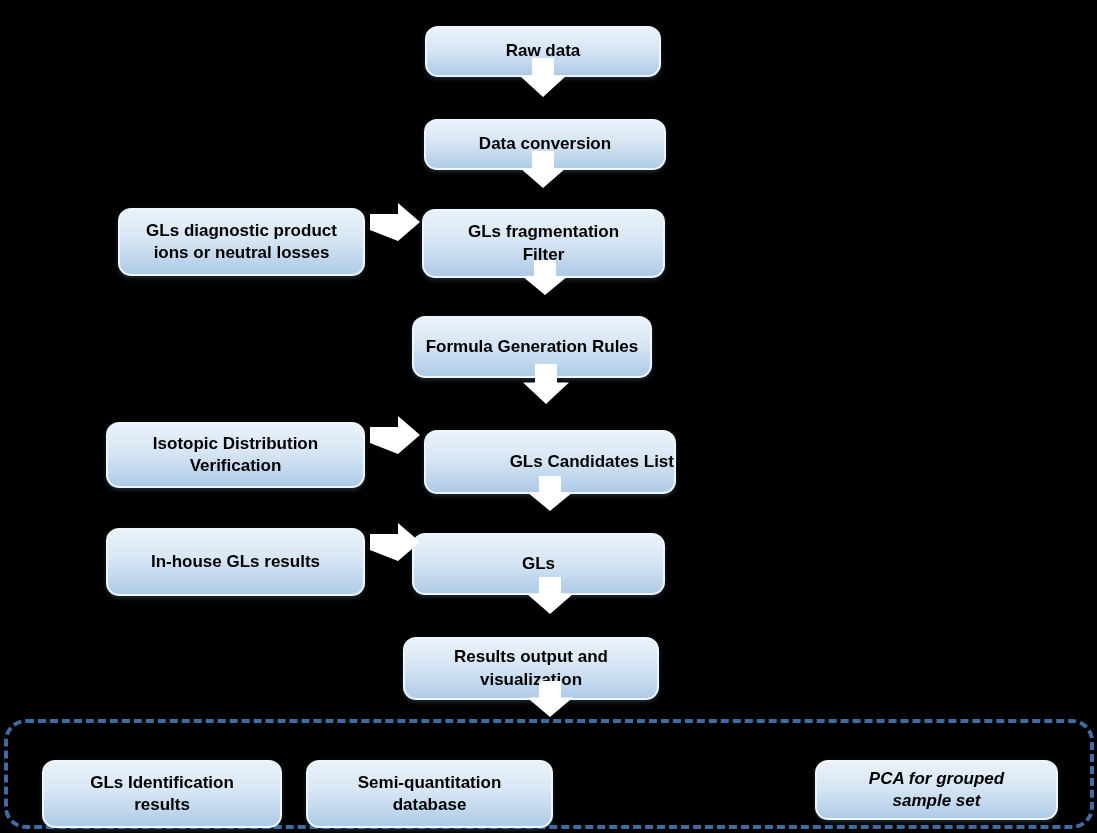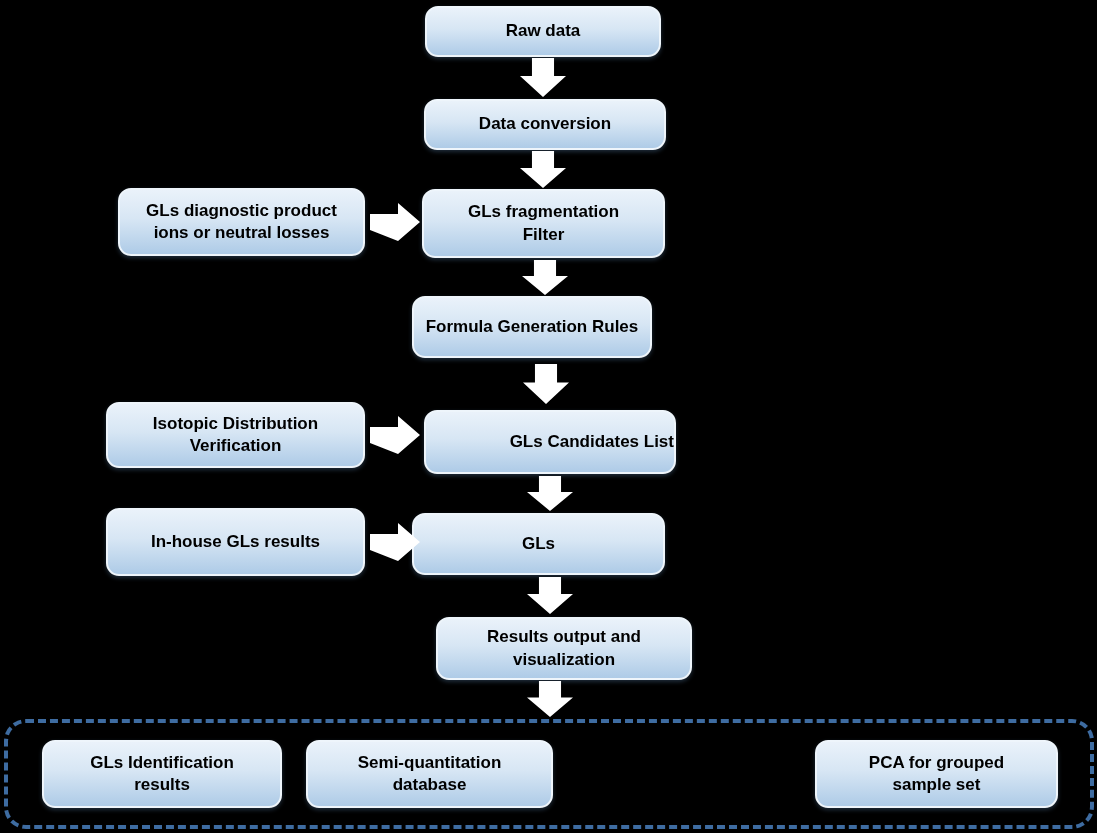--- a/index.html
+++ b/index.html
@@ -19,20 +19,21 @@
     border-radius: 13px;
     display: flex;
     align-items: center;
     justify-content: center;
     text-align: center;
     color: #000000;
     font-weight: 700;
     font-size: 17px;
     line-height: 1.3;
     box-shadow: 0 2px 4px rgba(90,130,170,0.35);
+    margin-top: 20px;
   }
   .node .lbl { display: inline-block; }
   .arrow-down {
     position: absolute;
     background: #ffffff;
     clip-path: polygon(26% 0, 74% 0, 74% 46%, 100% 46%, 50% 100%, 0 46%, 26% 46%);
   }
   .arrow-right {
     position: absolute;
     background: #ffffff;
@@ -81,21 +82,21 @@
   </div>
 
   <div class="arrow-down" style="left:527px; top:476px; width:46px; height:35px;"></div>
 
   <div class="node" style="left:412px; top:513px; width:253px; height:62px;">
     <span class="lbl">GLs</span>
   </div>
 
   <div class="arrow-down" style="left:527px; top:577px; width:46px; height:37px;"></div>
 
-  <div class="node" style="left:436px; top:617px; width:256px; height:63px;">
+  <div class="node" style="left:403px; top:617px; width:256px; height:63px;">
     <span class="lbl" style="max-width:190px;">Results output and visualization</span>
   </div>
 
   <div class="arrow-down" style="left:527px; top:681px; width:46px; height:36px;"></div>
 
   <div class="node" style="left:118px; top:188px; width:247px; height:68px;">
     <span class="lbl" style="max-width:222px;">GLs diagnostic product ions or neutral losses</span>
   </div>
   <div class="arrow-right" style="left:370px; top:203px; width:50px; height:38px;"></div>
 
@@ -113,17 +114,17 @@
 
   <div class="node" style="left:42px; top:740px; width:240px; height:68px;">
     <span class="lbl" style="max-width:172px;">GLs Identification results</span>
   </div>
 
   <div class="node" style="left:306px; top:740px; width:247px; height:68px;">
     <span class="lbl" style="max-width:182px;">Semi-quantitation database</span>
   </div>
 
 
-  <div class="node" style="left:815px; top:740px; width:243px; height:68px;">
+  <div class="node" style="left:815px; top:740px; width:243px; height:60px;font-style:italic;">
     <span class="lbl" style="max-width:172px;">PCA for grouped sample set</span>
   </div>
 
 </div>
 
 </body></html>

